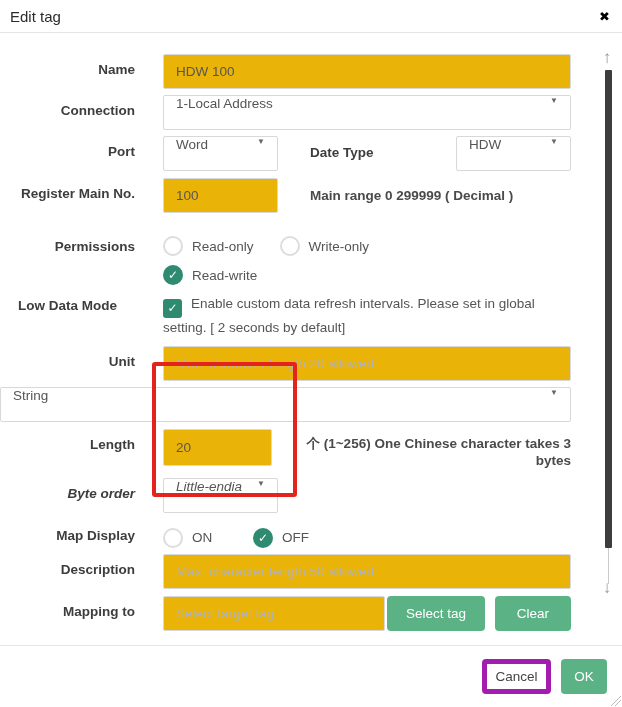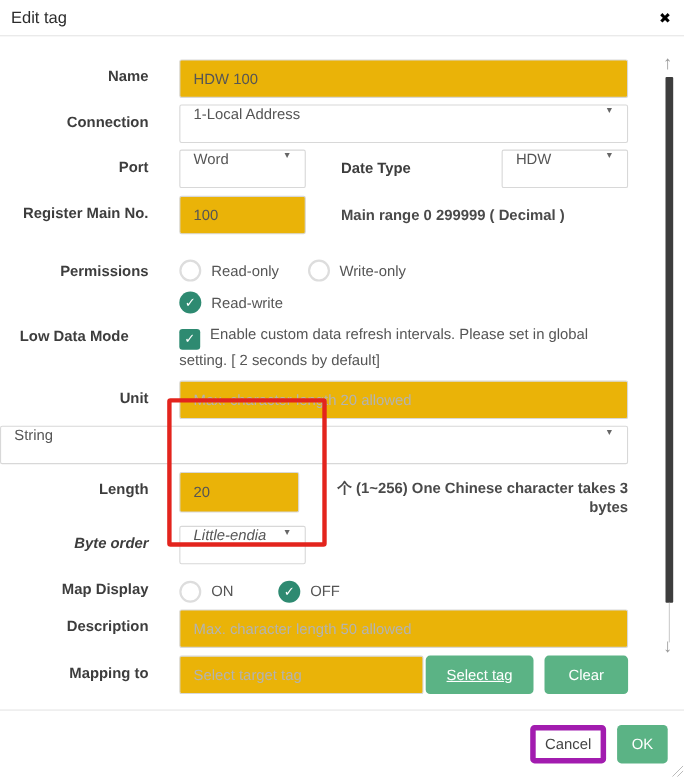--- a/index.html
+++ b/index.html
@@ -33,21 +33,21 @@
   
   .radio-opt{display:inline-flex;align-items:center;cursor:pointer;}
   .rad{width:20px;height:20px;border-radius:50%;border:2px solid #ddd;background:#fff;display:inline-block;flex:0 0 20px;}
   .rad-on{width:20px;height:20px;border-radius:50%;background:#2e8a71;color:#fff;display:inline-flex;align-items:center;justify-content:center;font-size:12px;font-weight:bold;flex:0 0 20px;}
   .opt-txt{font-size:13.5px;color:#555;margin-left:9px;}
   .chk{width:19px;height:19px;border-radius:3px;background:#2e8a71;color:#fff;display:inline-flex;align-items:center;justify-content:center;font-size:12px;font-weight:bold;flex:0 0 19px;margin-right:9px;vertical-align:-4px;}
   .chk-text{font-size:13.5px;color:#555;line-height:1.55;}
 
   
   .gbtn{background:#5bb385;color:#fff;border:none;border-radius:4px;font-size:13.5px;height:35px;padding:0 18px;cursor:pointer;font-family:inherit;}
-  .gbtn.sel-tag{border-radius:4px;margin-left:2px;width:98px;flex:0 0 98px;text-decoration:underline;}
+  .gbtn.sel-tag{border-radius:4px;margin-left:2px;width:98px;flex:0 0 98px;}
   .gbtn.clear{margin-left:10px;width:76px;flex:0 0 76px;}
 
   
   .ftr{position:absolute;left:0;right:0;bottom:0;height:62px;border-top:1px solid #e5e5e5;display:flex;align-items:center;justify-content:flex-end;padding-right:15px;background:#fff;}
   .cancel-btn{height:35px;width:69px;background:#fff;border:5px solid #a21caf;border-radius:4px;font-size:13.5px;color:#444;cursor:pointer;margin-right:10px;font-family:inherit;}
   .ok-btn{height:35px;width:46px;background:#5bb385;border:none;border-radius:4px;font-size:13.5px;color:#fff;cursor:pointer;font-family:inherit;}
 
   
   .red-rect{position:absolute;left:152px;top:362px;width:145px;height:135px;border:4px solid #e3241d;border-radius:3px;pointer-events:none;z-index:5;}
 

